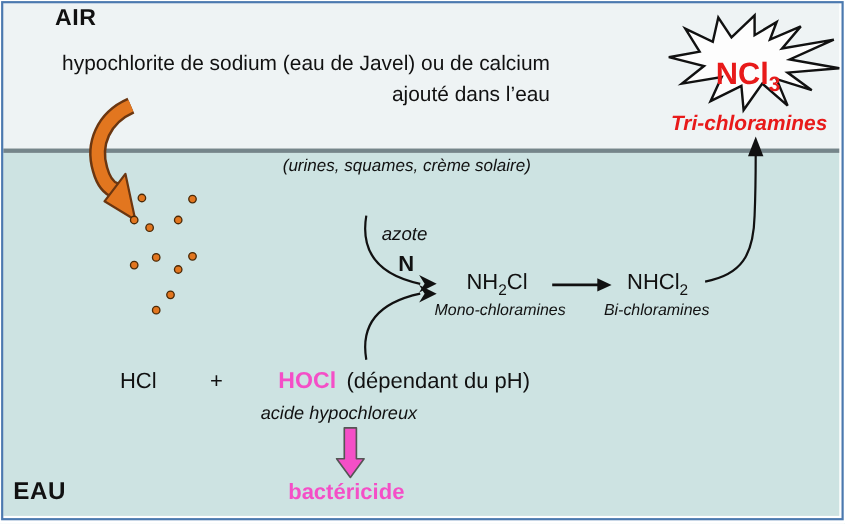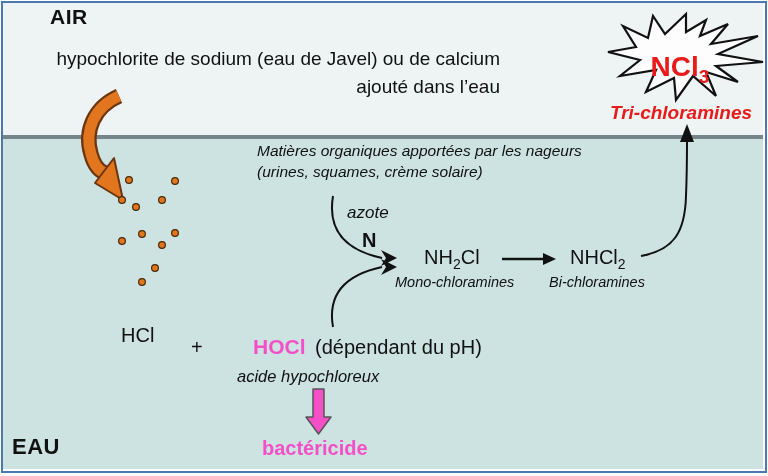--- a/index.html
+++ b/index.html
@@ -99,34 +99,33 @@
   <div class="txt zone-label" style="left:12px;top:5px;margin-left:38px;">AIR</div>
 
   <div class="intro">
     <div>hypochlorite de sodium (eau de Javel) ou de calcium</div>
     <div>ajouté dans l’eau</div>
   </div>
 
   <div class="tri-label">Tri-chloramines</div>
 
   <div class="organic">
-    <div>Matières organiques apportées par les nageurs</div>
     <div>(urines, squames, crème solaire)</div>
   </div>
 
   <div class="txt i" style="left:347px;top:203px;font-size:17px;">azote</div>
   <div class="txt b" style="left:362px;top:229px;font-size:20px;">N</div>
 
   <div class="txt formula" style="left:424px;top:246px;"><span>NH</span><sub>2</sub><span>Cl</span></div>
   <div class="txt chem-label" style="left:395px;top:274px;">Mono-chloramines</div>
 
   <div class="txt formula" style="left:570px;top:246px;"><span>NHCl</span><sub>2</sub><span></span></div>
   <div class="txt chem-label" style="left:549px;top:274px;">Bi-chloramines</div>
 
-  <div class="txt formula" style="left:109px;top:324px;margin-left:12px;">HCl</div>
+  <div class="txt formula" style="left:109px;top:336px;">HCl</div>
   <div class="txt formula" style="left:191px;top:336px;">+</div>
   <div class="txt b magenta-text" style="left:253px;top:335px;font-size:21px;text-align:center;">HOCl</div>
   <div class="txt formula" style="left:315px;top:336px;">(dépendant du pH)</div>
   <div class="txt i" style="left:237px;top:367px;font-size:16.5px;">acide hypochloreux</div>
 
   <div class="txt b magenta-text" style="left:262px;top:437px;font-size:20px;">bactéricide</div>
 
   <div class="txt zone-label" style="left:12px;top:434px;font-size:22px;">EAU</div>
 
   <div class="frame"></div>

